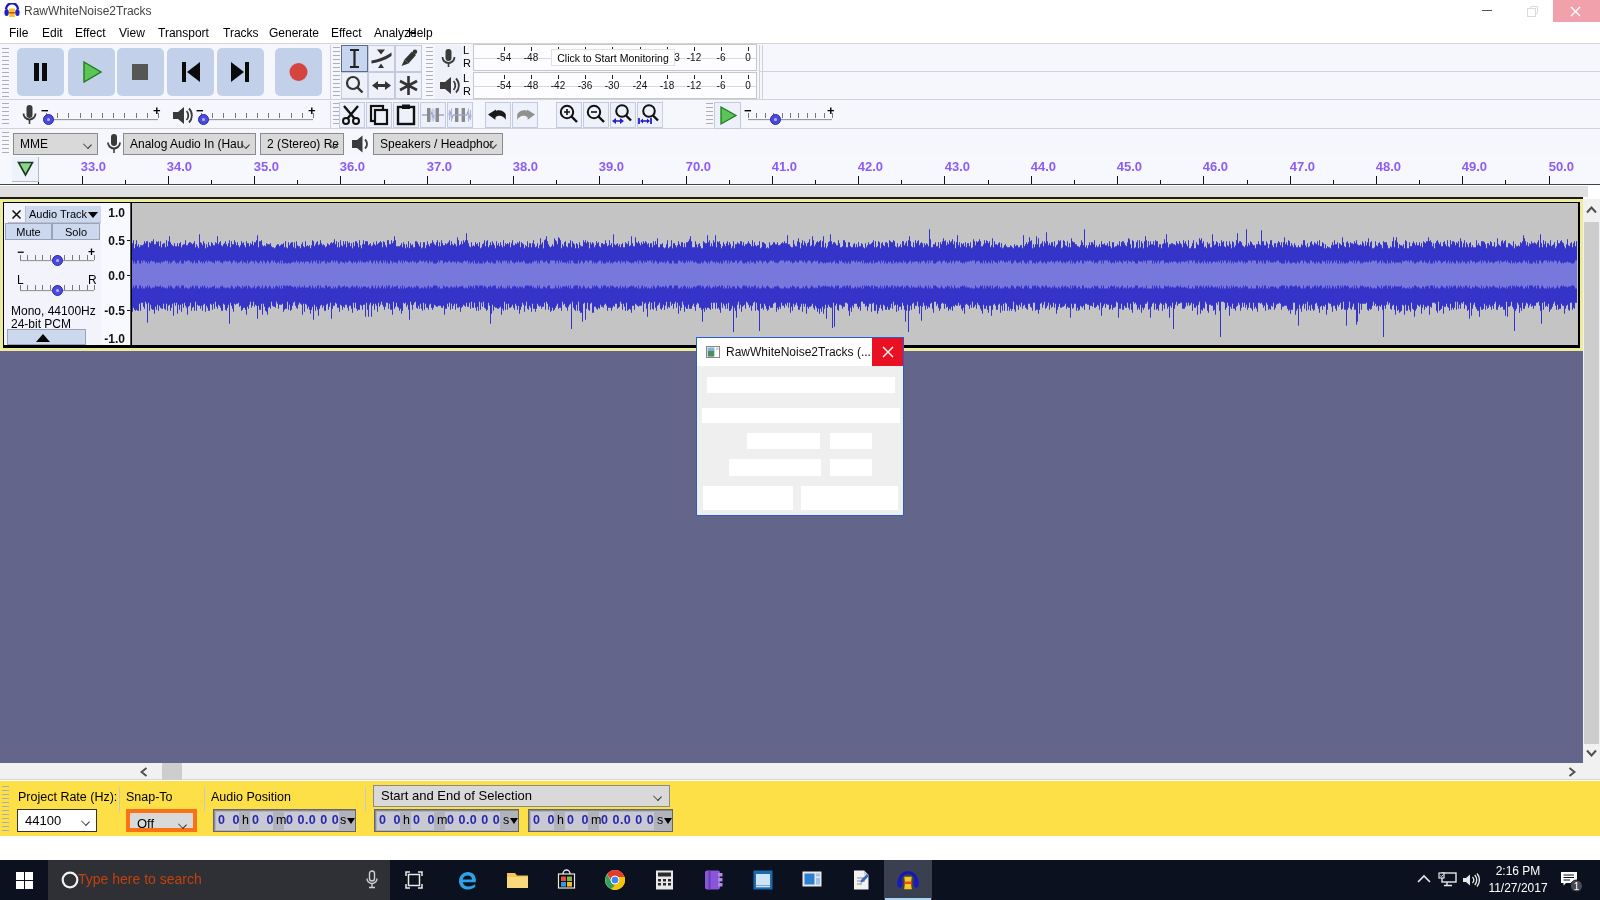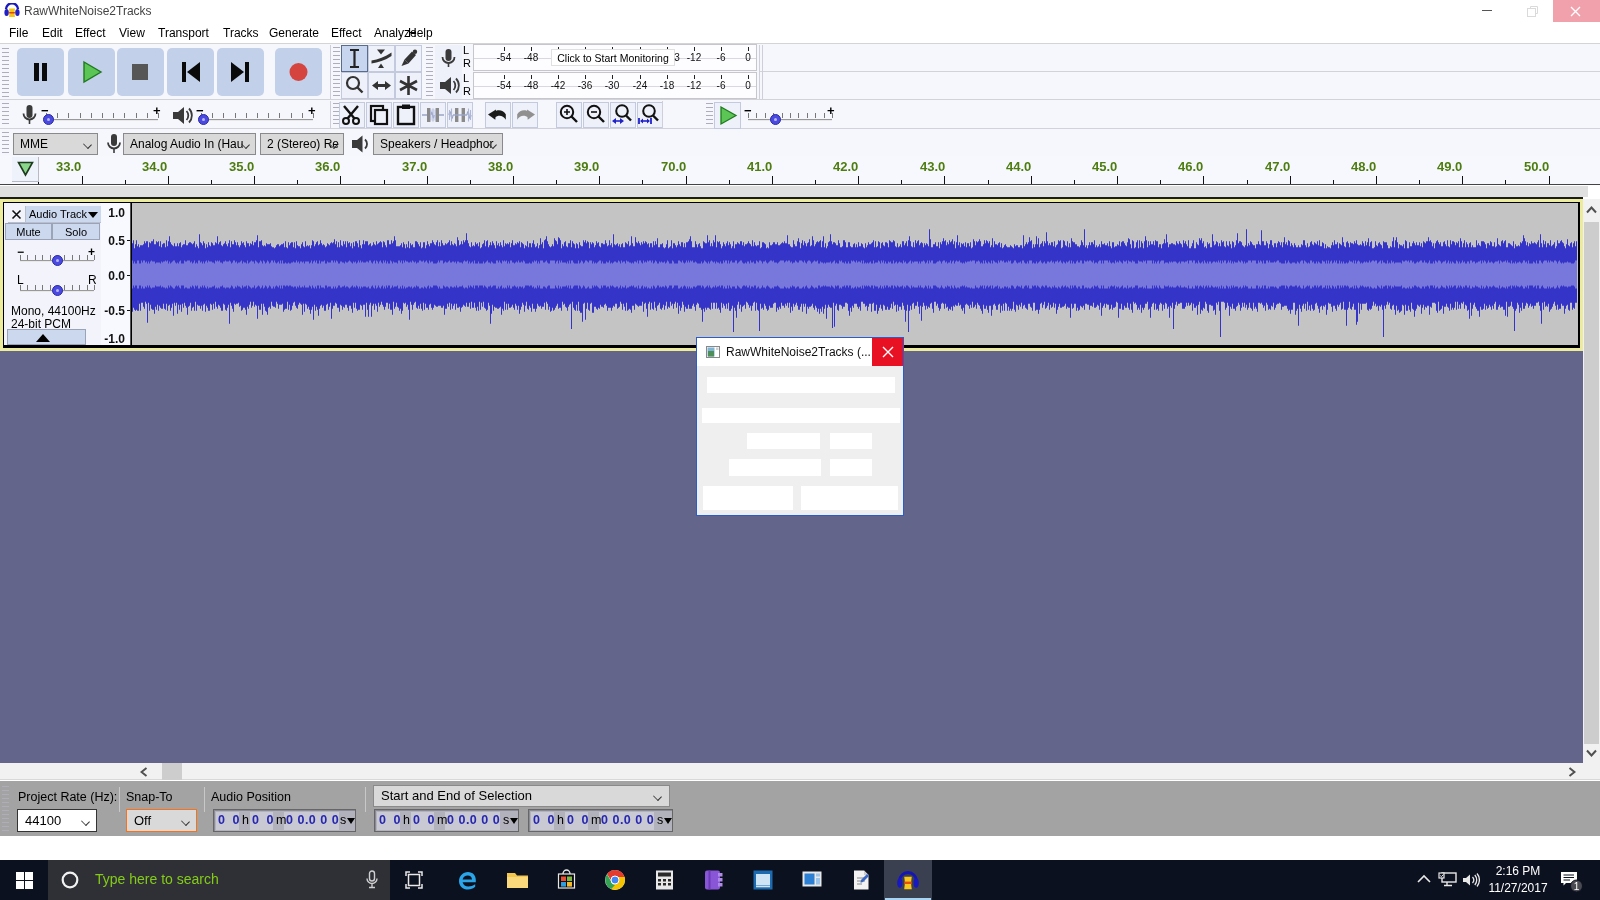--- a/index.html
+++ b/index.html
@@ -21,40 +21,40 @@
 .mtick{position:absolute;width:1px;height:4px;background:#222}
 .mnum{position:absolute;width:24px;text-align:center;font-size:10px;color:#111}
 .stick{position:absolute;width:1px;height:5px;background:#777}
 .sliderline{position:absolute;height:2px;background:#999;border-bottom:1px solid #e8e8e8}
 .sthumb{position:absolute;width:11px;height:11px;border-radius:50%;background:#4a4ae0;border:1px solid #2828a8}
 .sthumb:after{content:"";position:absolute;left:3px;top:3px;width:3px;height:3px;border-radius:50%;background:#b8b8f4}
 .combo{position:absolute;height:22px;background:#d9d9d9;border:1px solid #8a8a8a;font-size:12px;color:#000;line-height:20px;padding-left:6px;padding-right:16px;overflow:hidden;white-space:nowrap}
 .combo .chev{position:absolute;right:6px;top:7px;width:7px;height:7px;border-right:1.6px solid #333;border-bottom:1.6px solid #333;transform:rotate(45deg) scale(1,.8);transform-origin:center}
 
 #ruler{position:absolute;left:0;top:156px;width:1600px;height:29px;background:#f7f8fd;border-bottom:1px solid #444}
-.rlab{position:absolute;top:3px;width:50px;text-align:left;font-size:13px;font-weight:700;color:#4d7c0f}
+.rlab{position:absolute;top:3px;width:50px;text-align:right;font-size:13px;font-weight:700;color:#8b5cf6}
 .rtick{position:absolute;width:1px;background:#111}
 .rtick.maj{top:20px;height:8px}
 .rtick.min{top:24px;height:4px}
 
 #graystrip{position:absolute;left:0;top:186px;width:1588px;height:11px;background:#e0e0e0}
 #darkline{position:absolute;left:0;top:197px;width:1583px;height:2px;background:#1c1c1c}
 #trackwrap{position:absolute;left:0;top:199px;width:1583px;height:152px;background:#ecec9c}
 #trackinner{position:absolute;left:3px;top:3px;width:1577px;height:146px;background:#000}
 #panel{position:absolute;left:1px;top:1px;width:97px;height:142px;background:#f3f4fb;font-size:11px}
 #vruler{position:absolute;left:98px;top:1px;width:30px;height:142px;background:#f8f9fe;border-right:1px solid #555}
 #wavebox{position:absolute;left:129px;top:1px;width:1446px;height:142px;background:#c4c4c4}
 .vlab{position:absolute;right:5px;width:30px;text-align:right;font-size:12px;font-weight:700;color:#111}
 .vdash{position:absolute;right:0;width:3px;height:1px;background:#111}
 .pbtn{position:absolute;background:#ccd8ee;border:1px solid #9aa3b8;font-size:11px;color:#000;text-align:center}
 
 #slate{position:absolute;left:0;top:351px;width:1583px;height:412px;background:#63668a}
 #vscroll{position:absolute;left:1583px;top:199px;width:17px;height:564px;background:#f1f1f1}
 #hscroll{position:absolute;left:0;top:763px;width:1600px;height:17px;background:#f1f1f1;border-bottom:1px solid #d8d8d8}
-#seltb{position:absolute;left:0;top:781px;width:1600px;height:55px;background:#a3a3a3;font-size:12.5px;color:#000}
+#seltb{position:absolute;left:0;top:781px;width:1600px;height:55px;background:#fde047;font-size:12.5px;color:#000}
 .tlabel{position:absolute;top:9px}
 .timefield{position:absolute;top:28px;height:23px;background:#b2b2bc;border:1px solid #666;box-shadow:inset 1px 1px 0 #8a8a94;color:#2626b2;font-size:12.5px;font-weight:700;white-space:nowrap}
 #statusbar{position:absolute;left:0;top:836px;width:1600px;height:24px;background:#ededed;border-top:1px solid #d0d0d0;font-size:12px;color:#000}
 #taskbar{position:absolute;left:0;top:860px;width:1600px;height:40px;background:#0c111f}
 
 #dlg{position:absolute;left:696px;top:337px;width:208px;height:179px;background:#efefef;border:1.5px solid #2b5ccc}
 #dlgtitle{position:absolute;left:0;top:0;width:206px;height:28px;background:#fff}
 #dlgtitle .txt{position:absolute;left:29px;top:7px;font-size:12px;color:#111;white-space:nowrap}
 #dlgclose{position:absolute;right:0;top:0;width:31px;height:28px;background:#e81123}
 .wrect{position:absolute;background:#fff}
@@ -535,21 +535,21 @@
         <path d="M1.5 1 L6.5 5 L1.5 9" fill="none" stroke="#505050" stroke-width="2"></path>
       </svg>
 </div>
 
 <div id="seltb">
   <div class="grip" style="position:absolute;left:2px;top:4px;height:47px"></div>
   <div class="tlabel" style="left:18px">Project Rate (Hz):</div>
       <div class="abs" style="left:17px;top:28px;width:80px;height:23px;background:#fff;border:1px solid #333;font-size:13px;line-height:21px;padding-left:7px">44100<span class="chev" style="position:absolute;right:7px;top:8px;width:7px;height:7px;border-right:1.6px solid #333;border-bottom:1.6px solid #333;transform:rotate(45deg) scale(1,.8)"></span></div>
       <div class="abs" style="left:119px;top:6px;width:1px;height:25px;background:#c8c8c8"></div>
       <div class="tlabel" style="left:126px">Snap-To</div>
-      <div class="abs" style="left:126px;top:28px;width:71px;height:23px;background:#d9d9d9;border:1px solid #f97316;font-size:13px;line-height:21px;padding-left:7px">Off<span class="chev" style="position:absolute;right:7px;top:8px;width:7px;height:7px;border-right:1.6px solid #333;border-bottom:1.6px solid #333;transform:rotate(45deg) scale(1,.8)"></span></div>
+      <div class="abs" style="left:126px;top:28px;width:71px;height:23px;background:#d9d9d9;border:4px solid #f97316;font-size:13px;line-height:21px;padding-left:7px">Off<span class="chev" style="position:absolute;right:7px;top:8px;width:7px;height:7px;border-right:1.6px solid #333;border-bottom:1.6px solid #333;transform:rotate(45deg) scale(1,.8)"></span></div>
       <div class="abs" style="left:204px;top:6px;width:1px;height:25px;background:#c8c8c8"></div>
       <div class="tlabel" style="left:211px">Audio Position</div>
       <div class="timefield" style="left:213px;width:143px">
         <div class="abs" style="left:2px;top:2px;width:23px;height:18px;background:#c9c9d3"></div>
         <div class="abs" style="left:36px;top:2px;width:23px;height:18px;background:#c9c9d3"></div>
         <div class="abs" style="left:70px;top:2px;width:55px;height:18px;background:#c9c9d3"></div>
         <span class="abs" style="top:3px;letter-spacing:2px;left:4px">0 0</span>
         <span class="abs" style="top:3px;color:#000;font-weight:400;left:28px">h</span>
         <span class="abs" style="top:3px;letter-spacing:2px;left:38px">0 0</span>
         <span class="abs" style="top:3px;color:#000;font-weight:400;left:62px">m</span>
@@ -590,21 +590,21 @@
   <svg class="abs" style="left:16px;top:12px" width="17" height="17" viewBox="0 0 17 17">
       <rect x="0" y="0" width="8" height="8" fill="#fff"></rect>
         <rect x="9" y="0" width="8" height="8" fill="#fff"></rect>
       <rect x="0" y="9" width="8" height="8" fill="#fff"></rect>
         <rect x="9" y="9" width="8" height="8" fill="#fff"></rect>
       </svg>
       <div class="abs" style="left:48px;top:0;width:342px;height:40px;background:#2f3036"></div>
       <svg class="abs" style="left:61px;top:11px" width="18" height="18" viewBox="0 0 18 18">
         <circle cx="9" cy="9" r="7.3" fill="none" stroke="#f2f2f2" stroke-width="2.2"></circle>
       </svg>
-      <div class="abs" style="left:95px;top:11px;font-size:14px;color:#84cc16">Type here to search</div>
+      <div class="abs" style="left:78px;top:11px;font-size:14px;color:#c2410c">Type here to search</div>
       <svg class="abs" style="left:364px;top:10px" width="16" height="20" viewBox="0 0 16 20">
       <rect x="5.5" y="1" width="5" height="10" rx="2.5" fill="none" stroke="#cfcfcf" stroke-width="1.4"></rect>
       <path d="M3 8.5 a5 5 0 0 0 10 0 M8 13.5 V17 M5 17.5 H11" fill="none" stroke="#cfcfcf" stroke-width="1.4"></path>
       </svg>
       <svg class="abs" style="left:405px;top:11px" width="18" height="18" viewBox="0 0 18 18">
       <rect x="3.5" y="3.5" width="11" height="11" fill="none" stroke="#e8e8e8" stroke-width="1.5"></rect>
       <path d="M1 5 V1 H5 M13 1 H17 V5 M17 13 V17 H13 M5 17 H1 V13" fill="none" stroke="#e8e8e8" stroke-width="1.5"></path>
       </svg>
       <svg class="abs" style="left:456px;top:9px" width="22" height="22" viewBox="0 0 22 22">
       <path fill-rule="evenodd" d="M19.2 17.8 C17.2 19.6 14.8 20.6 12 20.6 C6.8 20.6 3 17 3 12.2 C3 7 7 3 12 3 C16.8 3 19.8 6.6 19.8 10.8 L19.8 13.2 L6.6 13.2 C7.2 16 9.6 17.4 12.4 17.4 C14.8 17.4 16.8 16.8 19.2 15.2 Z M6.6 10.4 L16 10.4 C15.8 8 14.2 6.4 11.8 6.4 C9.2 6.4 7.2 8 6.6 10.4 Z" fill="#2aa5e8"></path>

